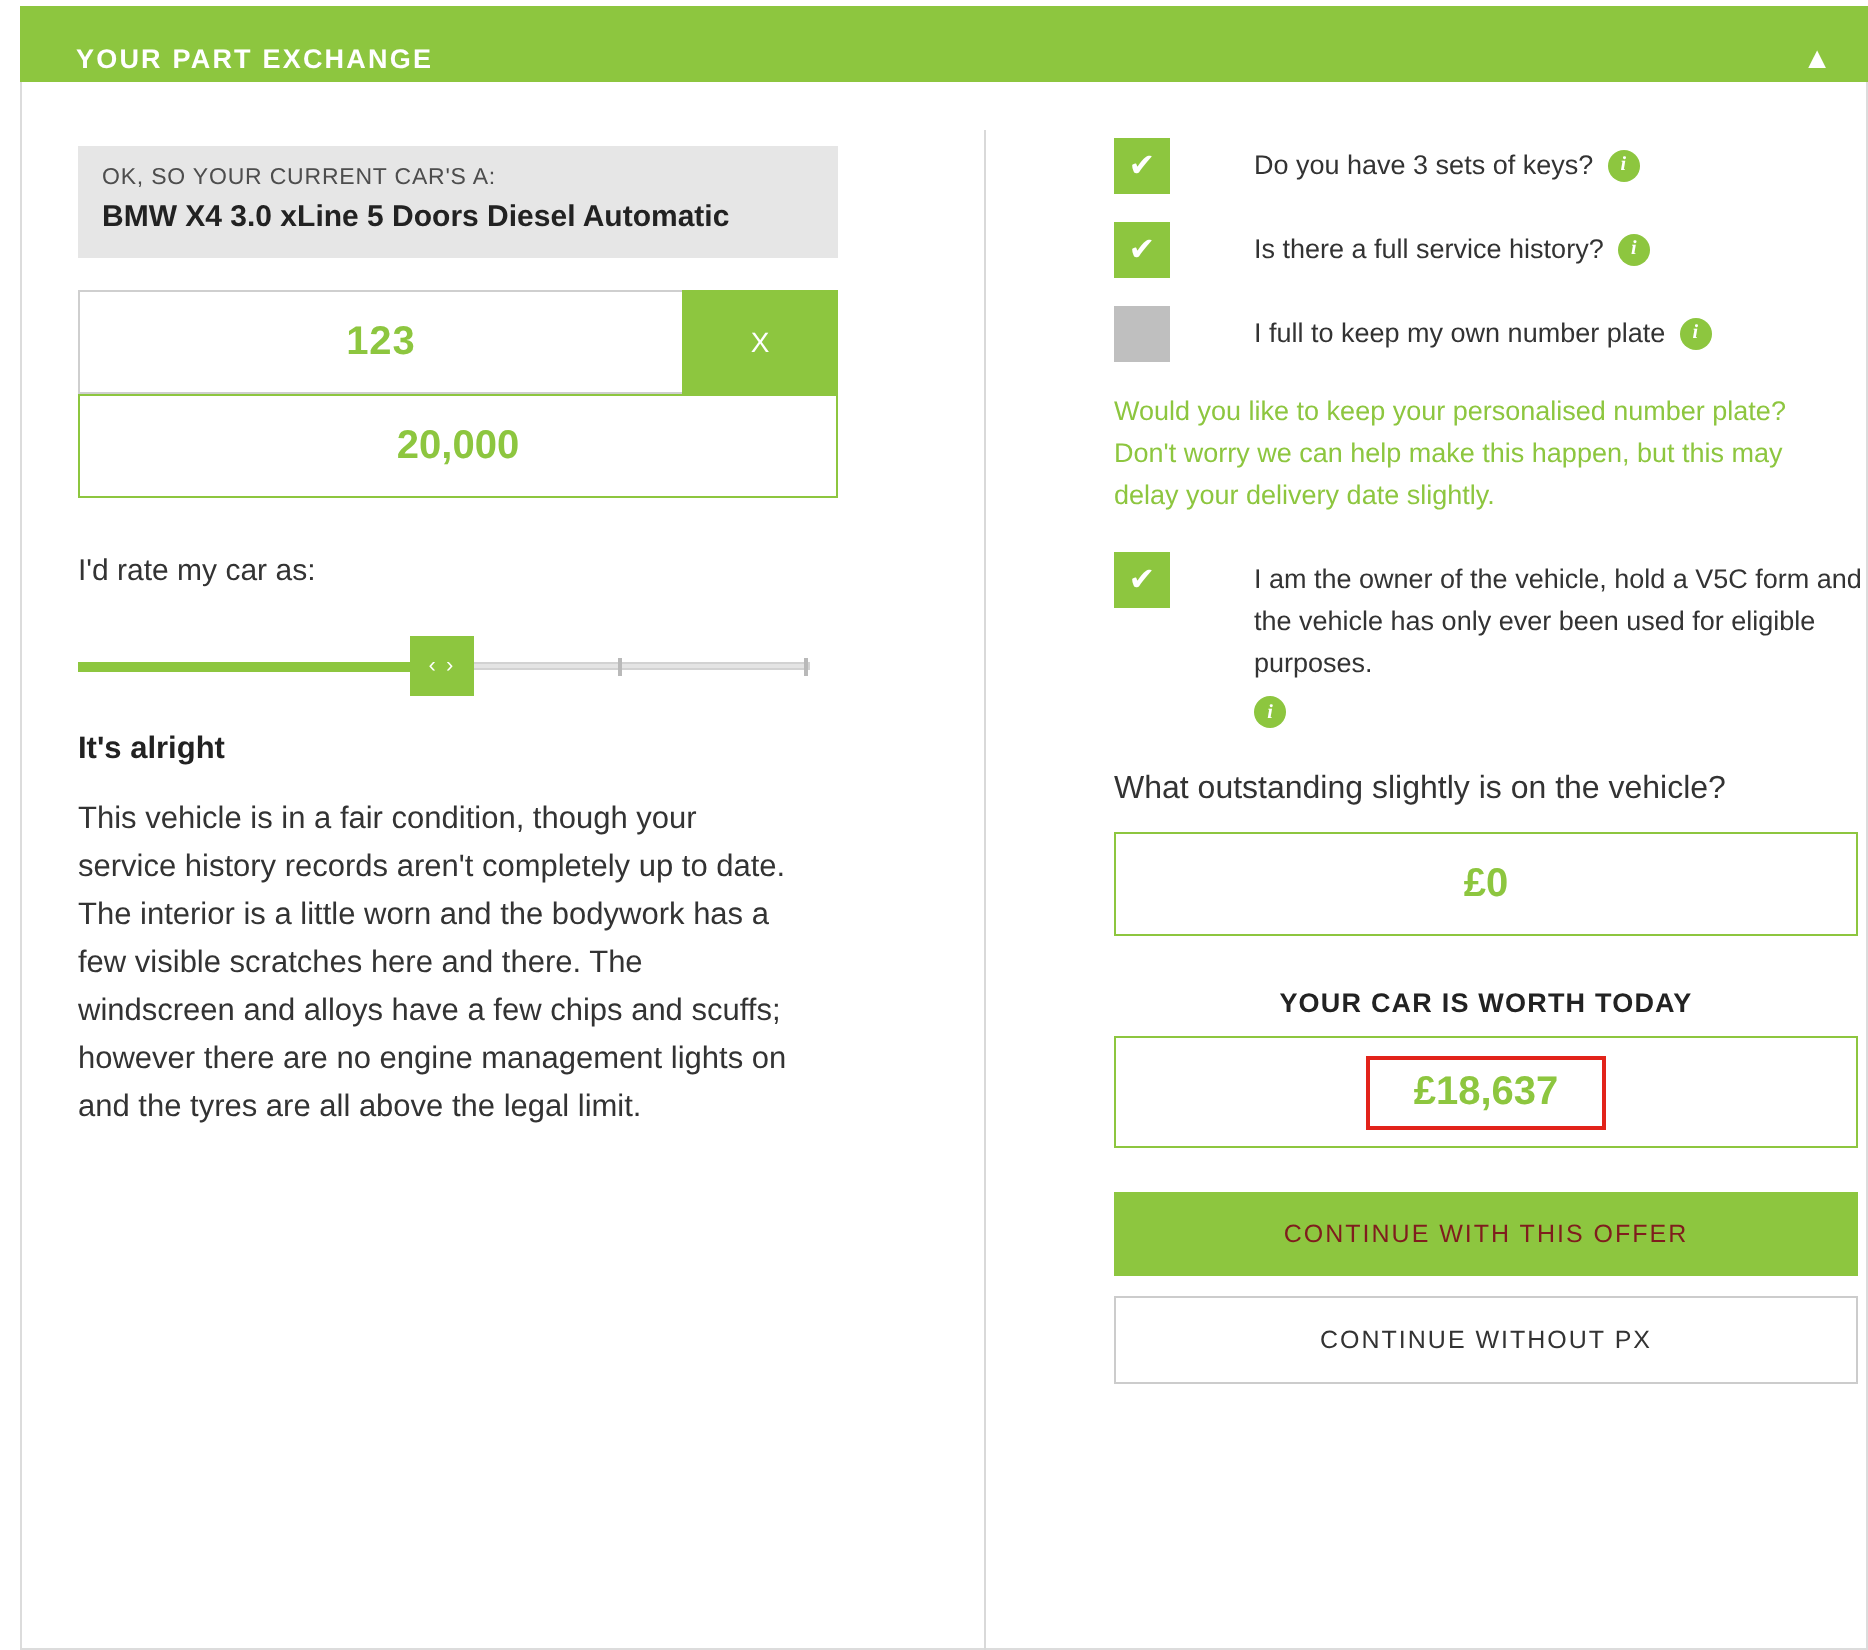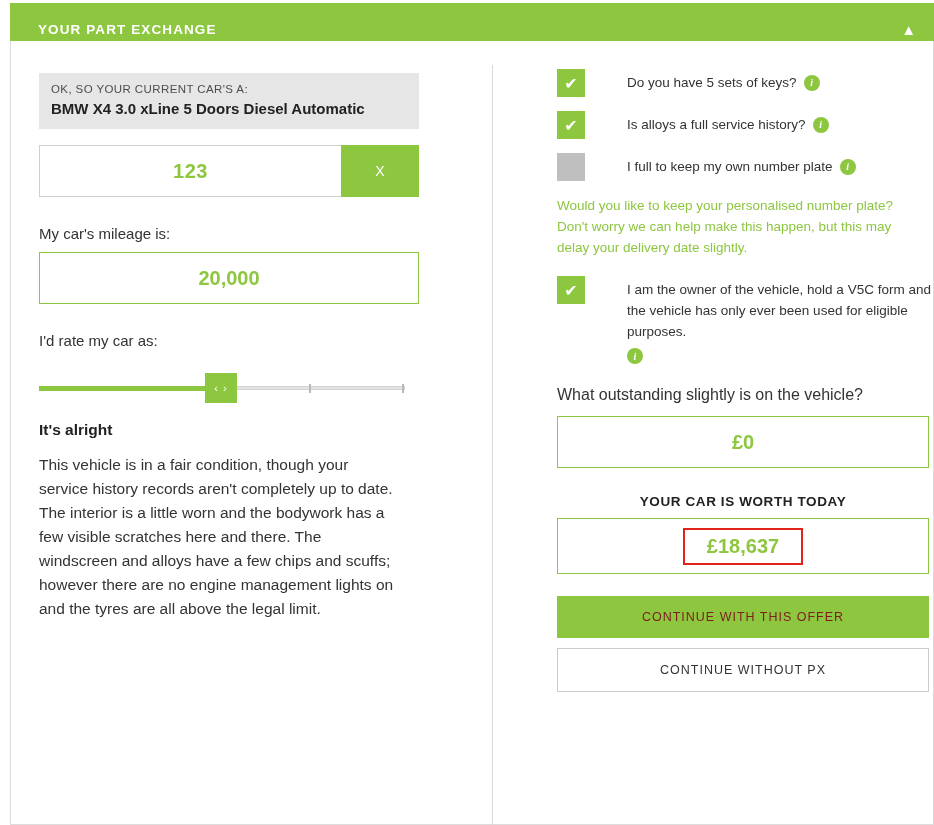--- a/index.html
+++ b/index.html
@@ -343,21 +343,20 @@
       <div class="car-box">
         <div class="car-box-label">OK, SO YOUR CURRENT CAR'S A:</div>
         <div class="car-box-name">BMW X4 3.0 xLine 5 Doors Diesel Automatic</div>
       </div>
 
       <div class="reg-row">
         <div class="reg-input" placeholder="Enter reg">123</div>
         <div class="reg-clear">X</div>
       </div>
 
-      <div class="field-label">My car's mileage is:</div>
       <div class="green-input" placeholder="Enter mileage">20,000</div>
 
       <div class="field-label">I'd rate my car as:</div>
 
       <div class="slider-wrap">
         <div class="slider-track"></div>
         <div class="slider-fill"></div>
         <div class="slider-tick" style="left:270px;"></div>
         <div class="slider-tick" style="left:363px;"></div>
         <div class="slider-handle">‹ ›</div>
@@ -365,28 +364,28 @@
 
       <div class="rating-title">It's alright</div>
       <div class="rating-desc">This vehicle is in a fair condition, though your service history records aren't completely up to date. The interior is a little worn and the bodywork has a few visible scratches here and there. The windscreen and alloys have a few chips and scuffs; however there are no engine management lights on and the tyres are all above the legal limit.</div>
     </div>
 
     <div class="right-col">
 
       <div class="check-row">
         <div class="checkbox">✔</div>
         <div class="check-text">
-          <span>Do you have 5 sets of keys?</span><span class="info-icon">i</span>
+          <span>Do you have 3 sets of keys?</span><span class="info-icon">i</span>
         </div>
       </div>
 
       <div class="check-row">
         <div class="checkbox">✔</div>
         <div class="check-text">
-          <span>Is alloys a full service history?</span><span class="info-icon">i</span>
+          <span>Is there a full service history?</span><span class="info-icon">i</span>
         </div>
       </div>
 
       <div class="check-row">
         <div class="checkbox off">✔</div>
         <div class="check-text">
           <span>I full to keep my own number plate</span><span class="info-icon">i</span>
         </div>
       </div>
 

